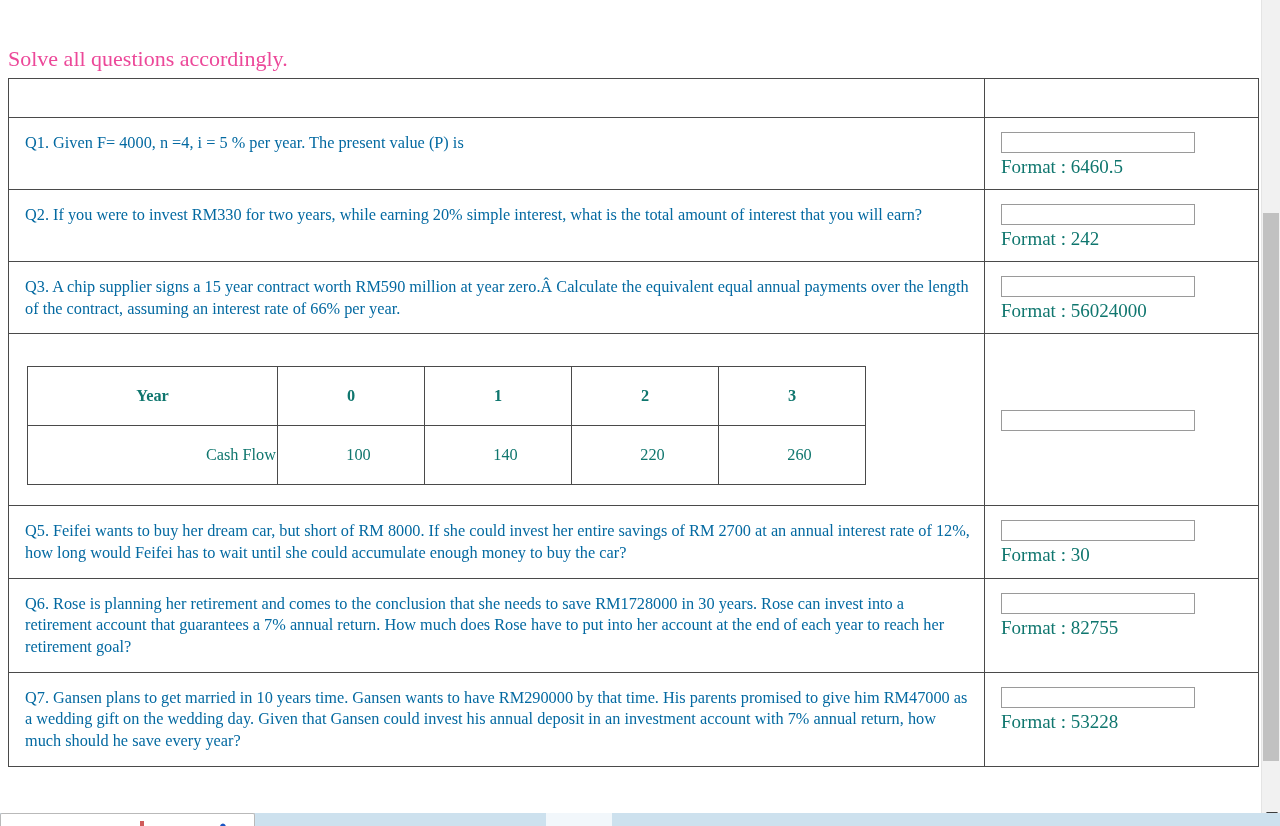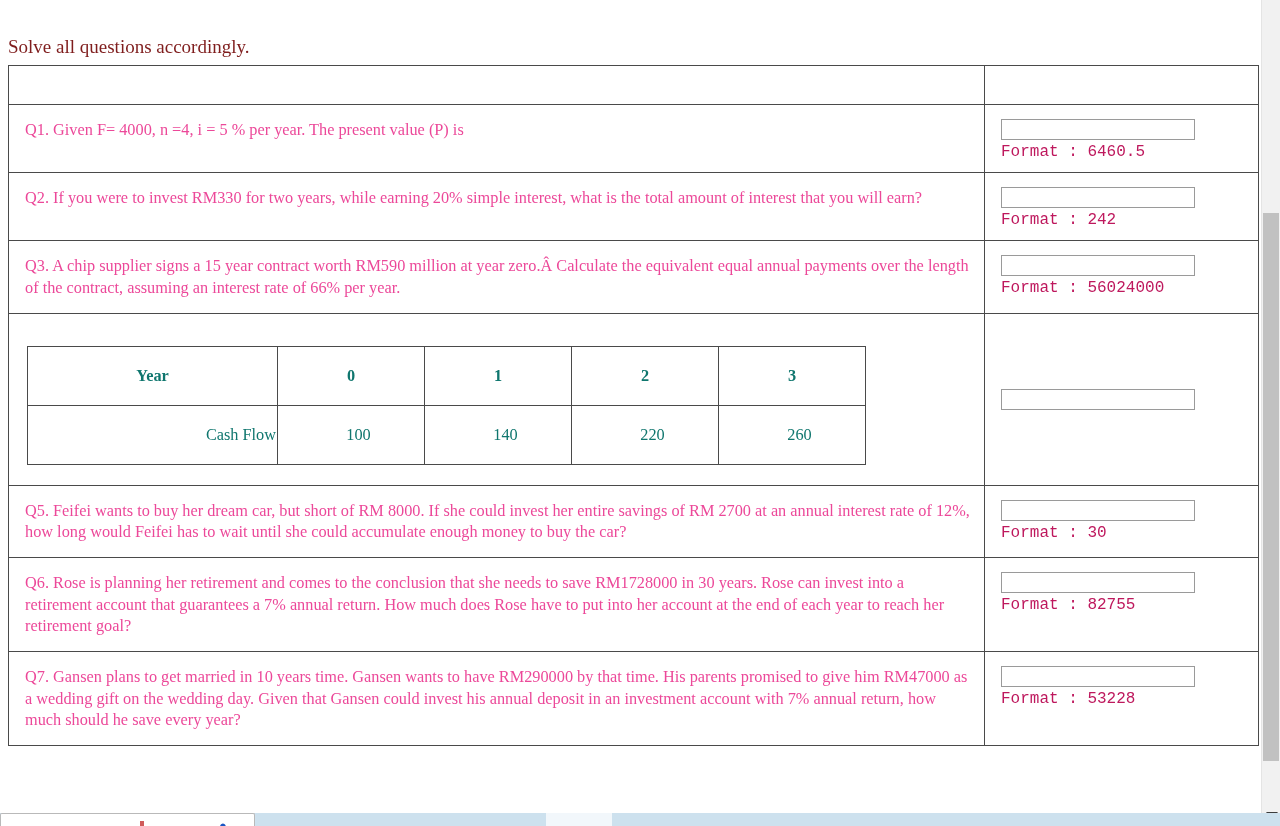--- a/index.html
+++ b/index.html
@@ -22,24 +22,25 @@
   .content {
     position: absolute;
     left: 0;
     top: 0;
     width: 1262px;
     height: 826px;
     overflow: hidden;
     background: #ffffff;
   }
   .intro {
-    font-size: 19px;
+    font-size: 22px;
     line-height: 1.2;
     padding: 36px 0 6px 8px;
-    color: #7f1d1d;
+    color: #ec4899;
+    margin-top: 10px;
   }
   table.qtable {
     border-collapse: collapse;
     table-layout: fixed;
     margin-left: 8px;
     width: 1248px;
     background: #ffffff;
   }
   table.qtable > tbody > tr > td {
     border: 1px solid #4a4a4a;
@@ -54,42 +55,41 @@
     width: 273px;
     padding: 10px 10px 10px 16px;
   }
   tr.headrow td {
     height: 38px;
     padding: 0;
   }
   .qtext {
     font-size: 16.3px;
     line-height: 1.33;
-    color: #ec4899;
+    color: #0369a1;
     text-align: left;
   }
   .answer-input {
     display: block;
     width: 186px;
     height: 19px;
     border: 1px solid #9a9a9a;
     background: #ffffff;
     box-sizing: content-box;
     margin: 4px 0 3px 0;
     padding: 0 3px;
     font-family: "Liberation Serif", serif;
     font-size: 14px;
     outline: none;
   }
   .format-label {
-    font-size: 16px;
+    font-size: 19px;
     line-height: 1.2;
-    color: #be185d;
+    color: #0f766e;
     white-space: nowrap;
-    font-family: Liberation Mono, monospace;
   }
   
   table.cashflow {
     border-collapse: collapse;
     table-layout: fixed;
     margin: 18px 0 6px 2px;
   }
   table.cashflow td {
     border: 1px solid #4a4a4a;
     height: 56px;

